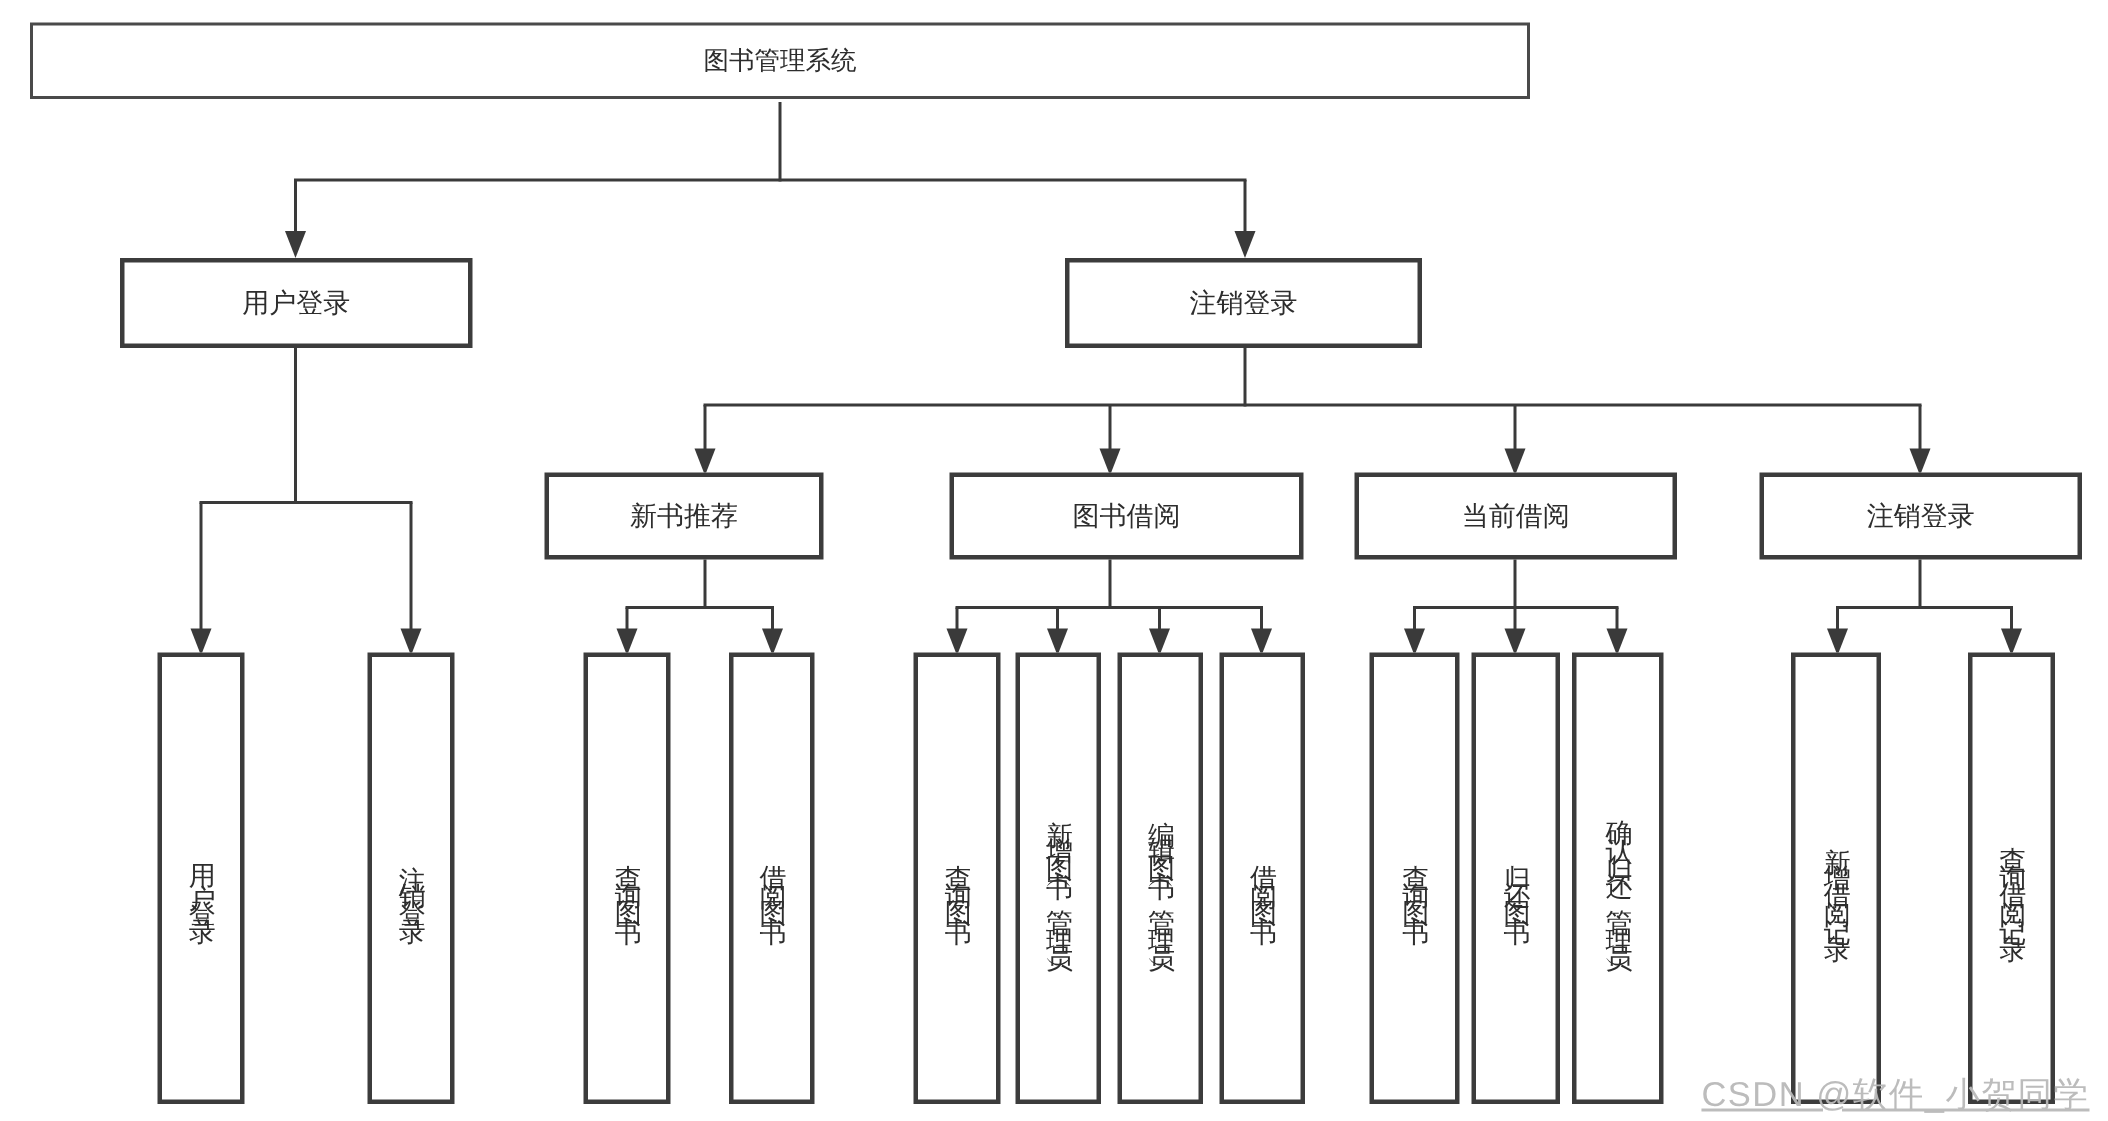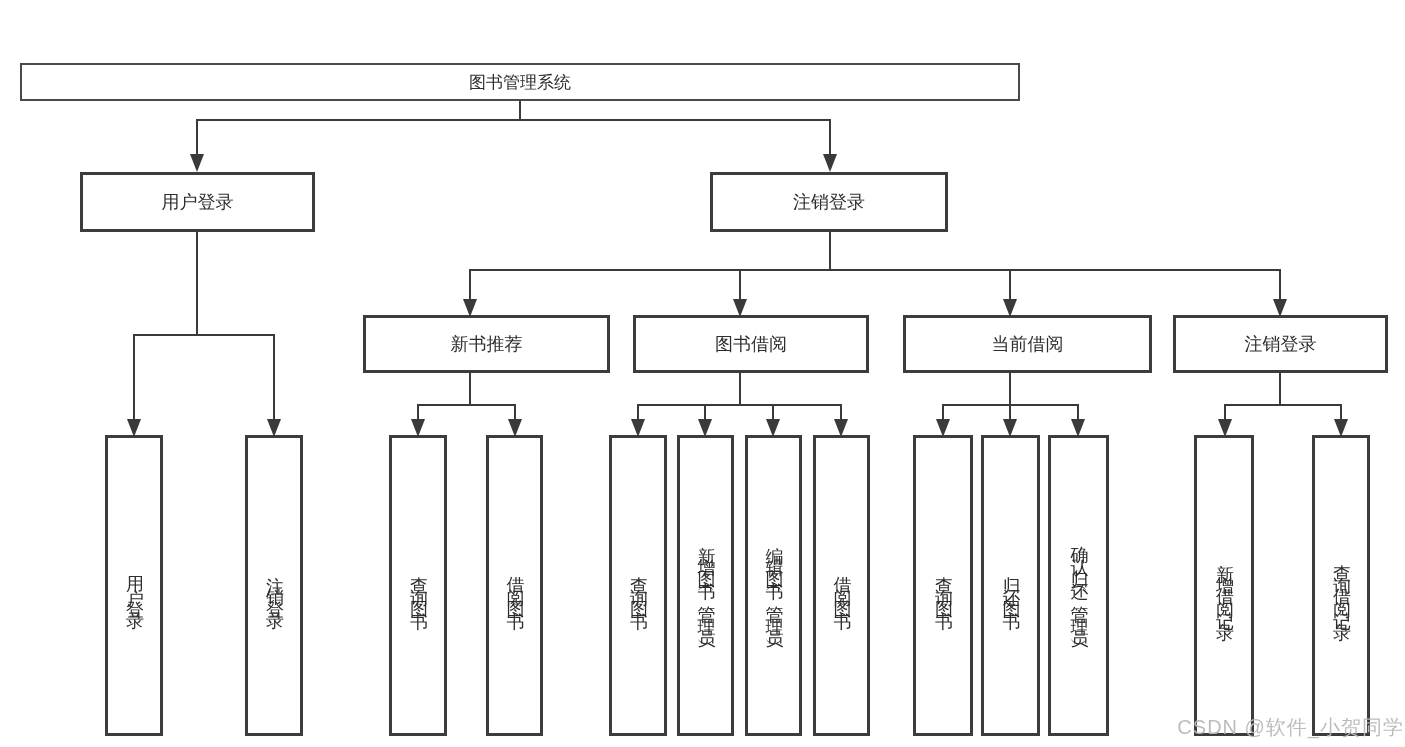--- a/index.html
+++ b/index.html
@@ -25,23 +25,23 @@
     display:flex; align-items:center; justify-content:center;
     font-size:18px; color:var(--text);
   }
   .node.root{border-width:2px; border-color:#4a4a4a; font-size:17px;}
   .vtext{
     writing-mode:vertical-rl; text-orientation:mixed;
     letter-spacing:12px; font-size:18px; line-height:1.1;
     white-space:nowrap;
   }
   .watermark{
-    position:absolute; right:1px; top:714px; z-index:5;
-    font-size:20px; color:var(--watermark); opacity:.95;
-    letter-spacing:1px; pointer-events:none;
+    position:absolute; right:12px; top:714px; z-index:5;
+    font-size:23px; color:var(--watermark); opacity:.95;
+    letter-spacing:1px; pointer-events:none;text-decoration:underline;
   }
 </style>
 </head>
 <body>
 
 <div class="stage">
 
   <svg class="wires" width="1405" height="747" viewBox="0 0 1405 747">
 
     <line class="ln" x1="520" y1="68" x2="520" y2="121"></line>
@@ -97,38 +97,38 @@
     <polygon class="ar" points="1071,419 1085,419 1078,437"></polygon>
 
     <line class="ln" x1="1280" y1="372" x2="1280" y2="406"></line>
     <line class="ln" x1="1224" y1="405" x2="1342" y2="405"></line>
     <line class="ln" x1="1225" y1="405" x2="1225" y2="428"></line>
     <polygon class="ar" points="1218,419 1232,419 1225,437"></polygon>
     <line class="ln" x1="1341" y1="405" x2="1341" y2="428"></line>
     <polygon class="ar" points="1334,419 1348,419 1341,437"></polygon>
   </svg>
 
-  <div class="node root" style="left:20px;top:15px;width:1000px;height:38px;margin-top:48px;">
+  <div class="node root" style="left:20px;top:15px;width:1000px;height:51px;">
     <span>图书管理系统</span>
   </div>
 
   <div class="node" style="left:80px;top:172px;width:235px;height:60px;">
     <span>用户登录</span>
   </div>
   <div class="node" style="left:710px;top:172px;width:238px;height:60px;">
     <span>注销登录</span>
   </div>
 
-  <div class="node" style="left:363px;top:315px;width:247px;height:58px;">
+  <div class="node" style="left:363px;top:315px;width:186px;height:58px;">
     <span>新书推荐</span>
   </div>
   <div class="node" style="left:633px;top:315px;width:236px;height:58px;">
     <span>图书借阅</span>
   </div>
-  <div class="node" style="left:903px;top:315px;width:249px;height:58px;">
+  <div class="node" style="left:903px;top:315px;width:215px;height:58px;">
     <span>当前借阅</span>
   </div>
   <div class="node" style="left:1173px;top:315px;width:215px;height:58px;">
     <span>注销登录</span>
   </div>
 
   <div class="node" style="left:105px;top:435px;width:58px;height:301px;">
     <span class="vtext">用户登录</span>
   </div>
   <div class="node" style="left:245px;top:435px;width:58px;height:301px;">

